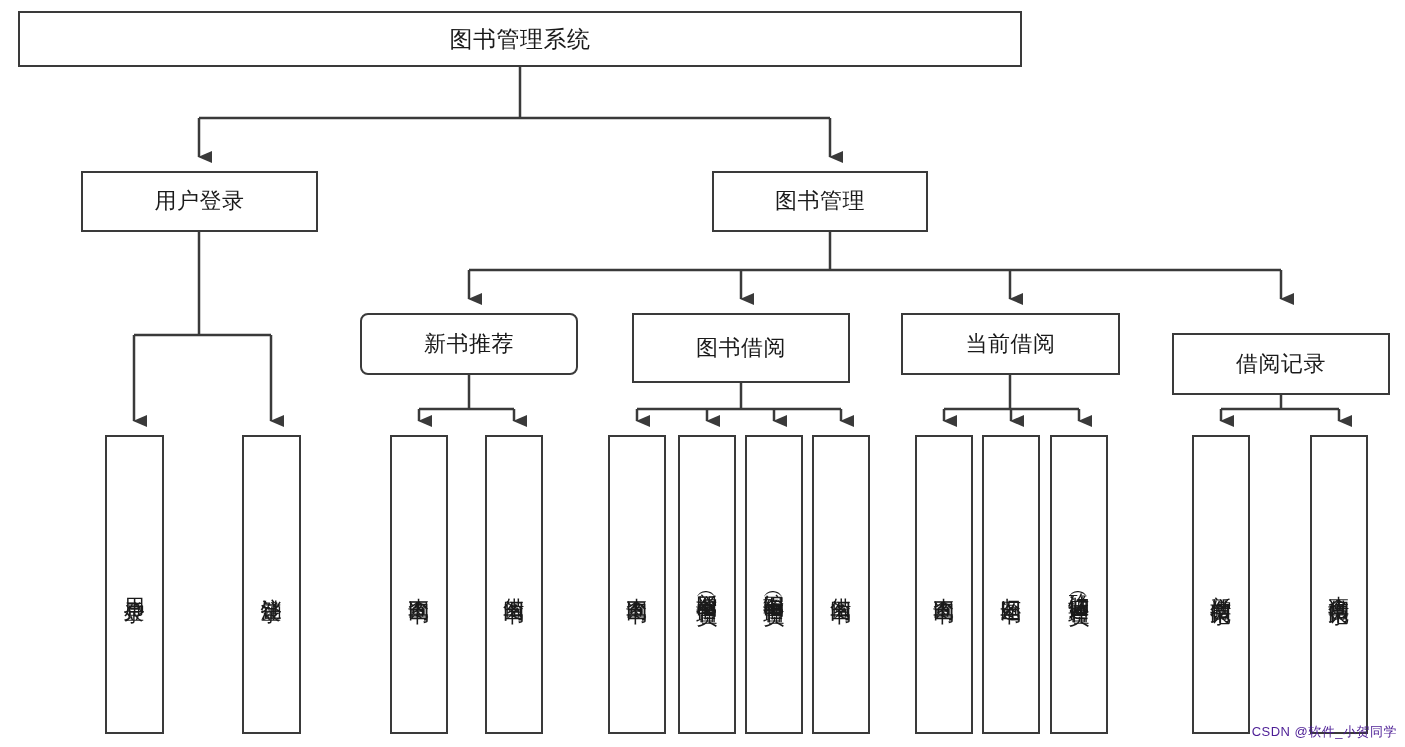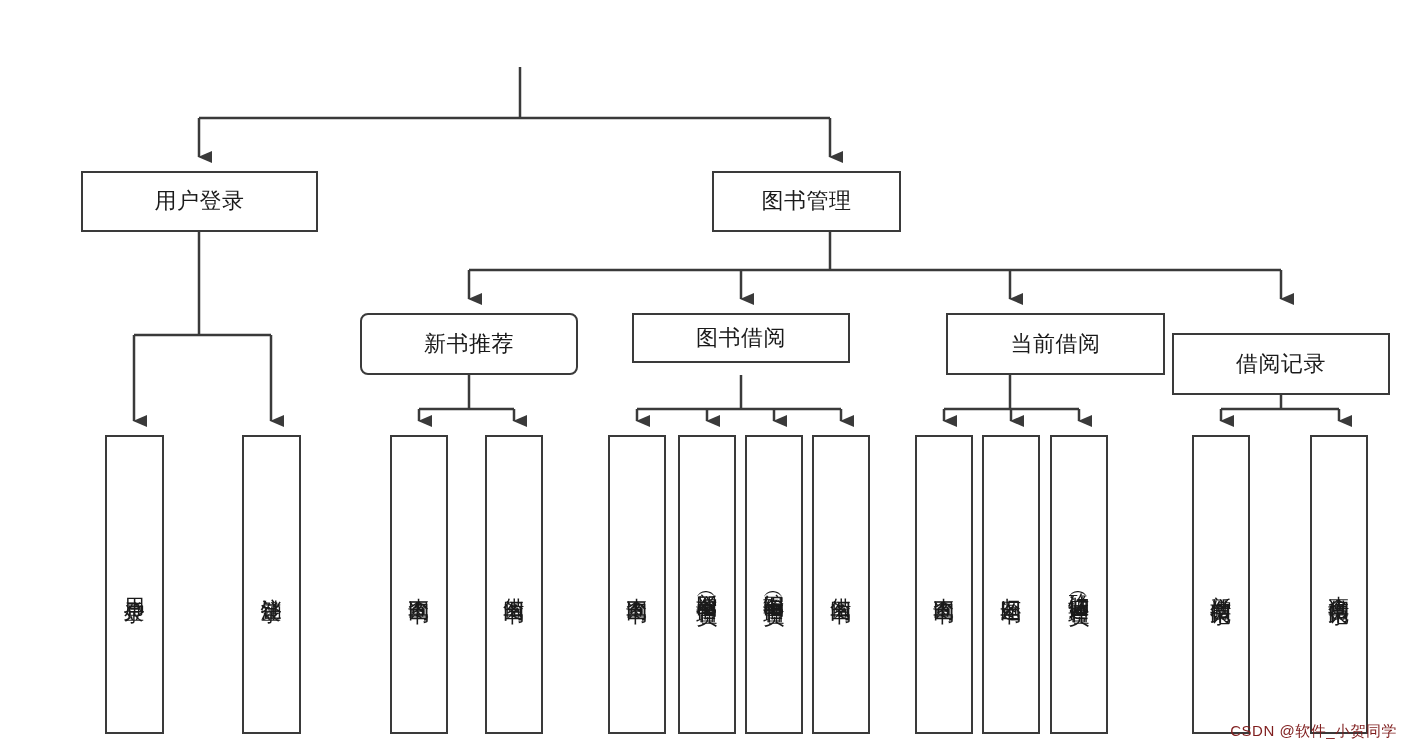--- a/index.html
+++ b/index.html
@@ -53,22 +53,22 @@
   .node.vert > span {
     writing-mode: vertical-rl;
     text-orientation: upright;
     display: block;
     white-space: nowrap;
   }
   #watermark {
     position: absolute;
     right: 8px;
     bottom: 6px;
-    font-size: 15px;
-    color: #7f1d1d;
+    font-size: 13px;
+    color: #4c1d95;
     white-space: nowrap;
     letter-spacing: 0.5px;
   }
 </style>
 </head>
 <body>
 
 <div id="canvas">
 
   <svg id="edges" viewBox="0 0 1405 747" xmlns="http://www.w3.org/2000/svg">
@@ -114,38 +114,41 @@
       <path d="M 1011 409 L 1011 421" marker-end="url(#arrow)"></path>
       <path d="M 1079 409 L 1079 421" marker-end="url(#arrow)"></path>
 
       <path d="M 1281 375 L 1281 409"></path>
       <path d="M 1221 409 L 1339 409"></path>
       <path d="M 1221 409 L 1221 421" marker-end="url(#arrow)"></path>
       <path d="M 1339 409 L 1339 421" marker-end="url(#arrow)"></path>
     </g>
   </svg>
 
+  <div class="node title" style="left:18px; top:11px; width:1004px; height:56px;">
+    <span>图书管理系统</span>
+  </div>
 
   <div class="node horiz" style="left:81px; top:171px; width:237px; height:61px;">
     <span>用户登录</span>
   </div>
 
-  <div class="node horiz" style="left:712px; top:171px; width:189px; height:61px;">
+  <div class="node horiz" style="left:712px; top:171px; width:216px; height:61px;">
     <span>图书管理</span>
   </div>
 
   <div class="node horiz" style="left:360px; top:313px; width:218px; height:62px;border-radius:8px;">
     <span>新书推荐</span>
   </div>
 
-  <div class="node horiz" style="left:632px; top:313px; width:218px; height:50px;">
+  <div class="node horiz" style="left:632px; top:313px; width:218px; height:70px;">
     <span>图书借阅</span>
   </div>
 
-  <div class="node horiz" style="left:901px; top:313px; width:219px; height:62px;margin-left:45px;">
+  <div class="node horiz" style="left:901px; top:313px; width:219px; height:62px;">
     <span>当前借阅</span>
   </div>
 
   <div class="node horiz" style="left:1172px; top:313px; width:218px; height:62px;margin-top:20px;">
     <span>借阅记录</span>
   </div>
 
   <div class="node vert" style="left:105px; top:435px; width:59px; height:299px;">
     <span>用户登录</span>
   </div>

